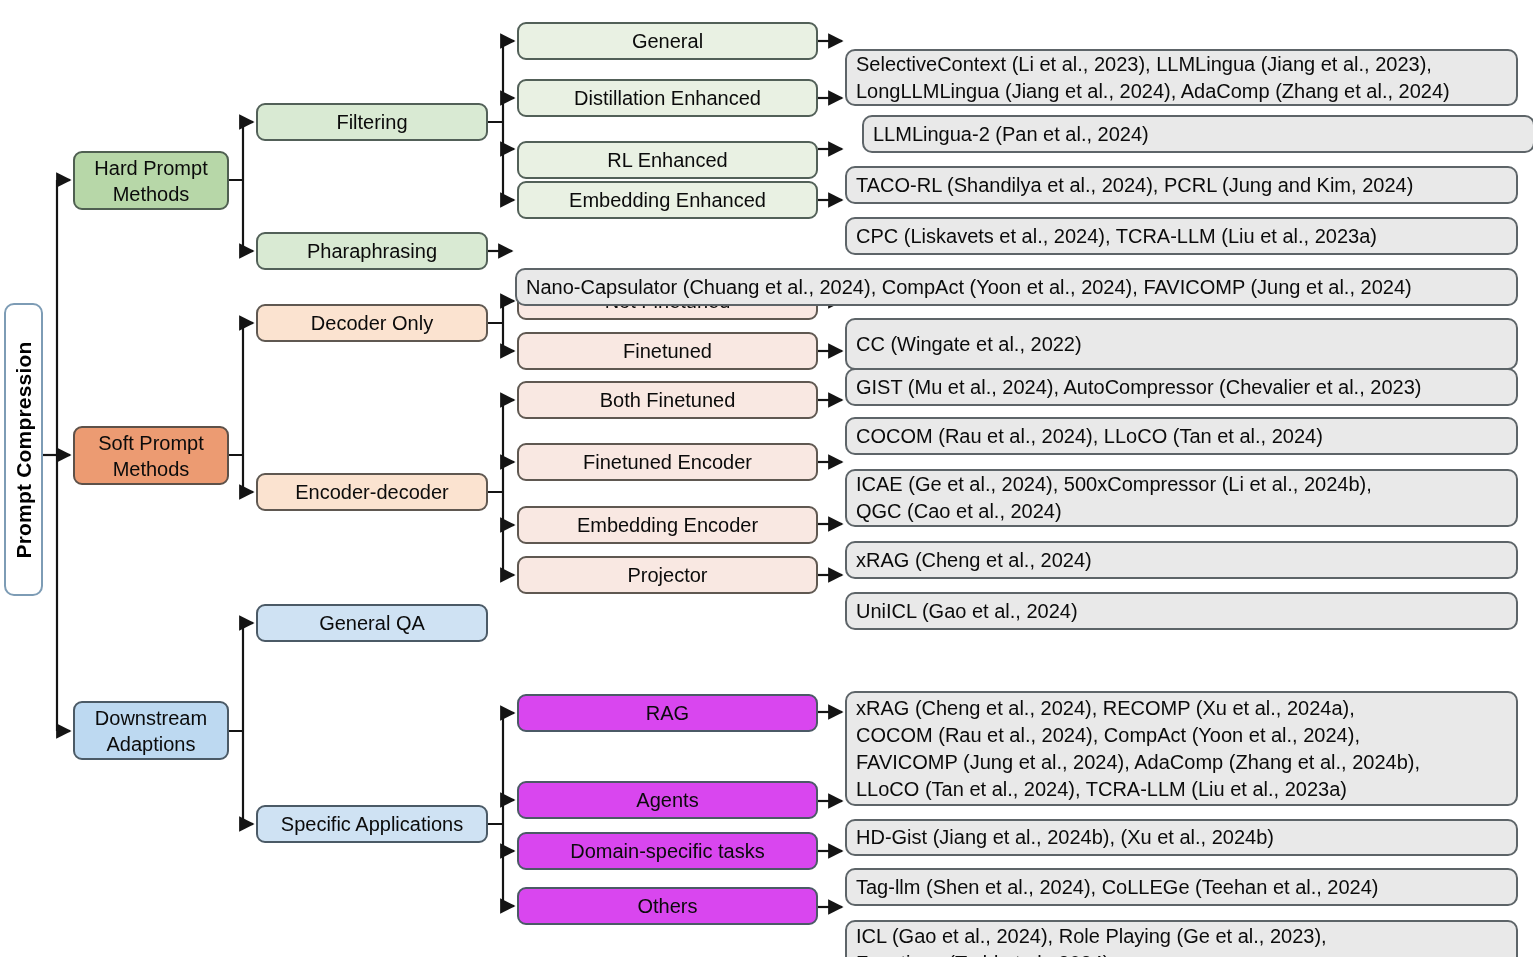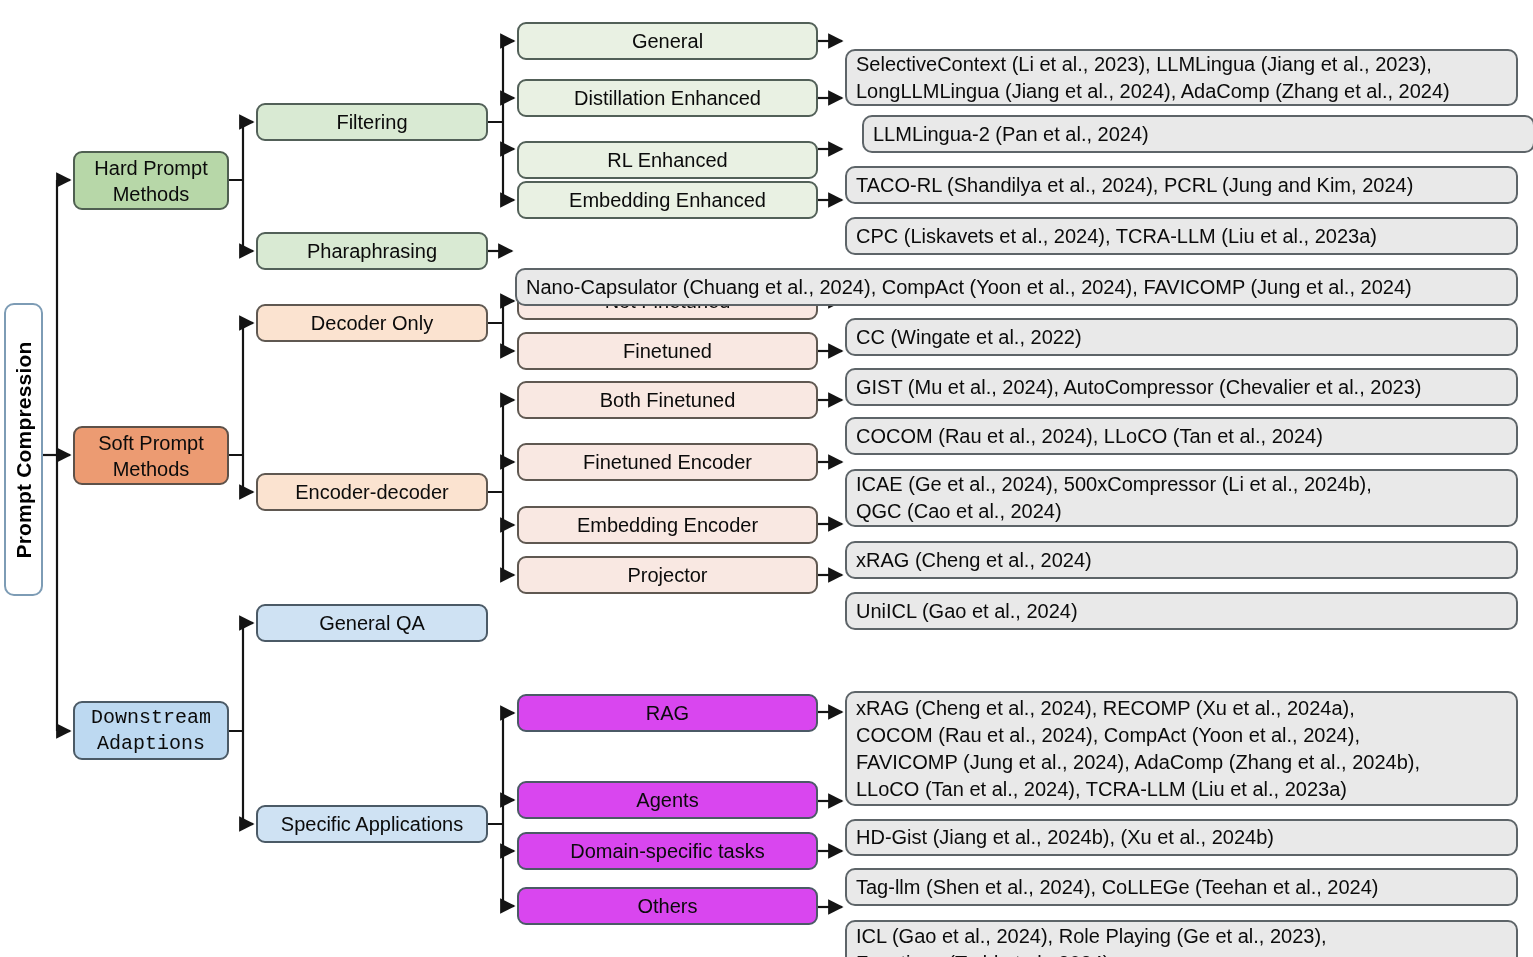--- a/index.html
+++ b/index.html
@@ -24,21 +24,21 @@
     background:#ffffff; border:2px solid #7d9cb5; border-radius:10px;
   }
   .rootbox span { transform:rotate(-90deg); white-space:nowrap; font-weight:bold; font-size:21px; letter-spacing:0.2px; }
 
   .green1  { background:#b7d7a8; border-color:#4f5f51; }
   .green2  { background:#d9ead3; border-color:#526058; }
   .green3  { background:#e9f1e3; border-color:#526058; }
   .orange1 { background:#ec9b72; border-color:#5d5149; }
   .orange2 { background:#fbe3d0; border-color:#5f5851; }
   .orange3 { background:#f9e8e2; border-color:#5f5851; }
-  .blue1   { background:#bdd9f1; border-color:#4b5a66;font-family:Liberation Mono, monospace; }
+  .blue1   { background:#bdd9f1; border-color:#4b5a66; }
   .blue2   { background:#cfe2f3; border-color:#4b5a66; }
   .blue3   { background:#d946ef; border-color:#4b5a66;text-align:right; }
 </style>
 </head>
 <body>
 
 <div id="diagram">
 
   <svg class="wires" viewBox="0 0 1533 957" xmlns="http://www.w3.org/2000/svg">
     <defs>
@@ -136,21 +136,21 @@
   <div class="node blue3" style="left:517px; top:832px; width:301px; height:38px">Domain-specific tasks</div>
   <div class="node blue3" style="left:517px; top:887px; width:301px; height:38px">Others</div>
 
   <div class="leaf" style="left:845px; top:13px; width:673px; height:57px">SelectiveContext (Li et al., 2023), LLMLingua (Jiang et al., 2023),
 LongLLMLingua (Jiang et al., 2024), AdaComp (Zhang et al., 2024)</div>
   <div class="leaf" style="left:862px; top:79px; width:673px; height:38px">LLMLingua-2 (Pan et al., 2024)</div>
   <div class="leaf" style="left:845px; top:130px; width:673px; height:38px">TACO-RL (Shandilya et al., 2024), PCRL (Jung and Kim, 2024)</div>
   <div class="leaf" style="left:845px; top:181px; width:673px; height:38px">CPC (Liskavets et al., 2024), TCRA-LLM (Liu et al., 2023a)</div>
   <div class="leaf" style="left:515px; top:232px; width:1003px; height:38px">Nano-Capsulator (Chuang et al., 2024), CompAct (Yoon et al., 2024), FAVICOMP (Jung et al., 2024)</div>
 
-  <div class="leaf" style="left:845px; top:282px; width:673px; height:38px">CC (Wingate et al., 2022)</div>
+  <div class="leaf" style="left:845px; top:282px; width:673px; height:52px">CC (Wingate et al., 2022)</div>
   <div class="leaf" style="left:845px; top:332px; width:673px; height:38px">GIST (Mu et al., 2024), AutoCompressor (Chevalier et al., 2023)</div>
   <div class="leaf" style="left:845px; top:381px; width:673px; height:38px">COCOM (Rau et al., 2024), LLoCO (Tan et al., 2024)</div>
   <div class="leaf" style="left:845px; top:433px; width:673px; height:58px">ICAE (Ge et al., 2024), 500xCompressor (Li et al., 2024b),
 QGC (Cao et al., 2024)</div>
   <div class="leaf" style="left:845px; top:505px; width:673px; height:38px">xRAG (Cheng et al., 2024)</div>
   <div class="leaf" style="left:845px; top:556px; width:673px; height:38px">UniICL (Gao et al., 2024)</div>
 
   <div class="leaf" style="left:845px; top:655px; width:673px; height:115px">xRAG (Cheng et al., 2024), RECOMP (Xu et al., 2024a),
 COCOM (Rau et al., 2024), CompAct (Yoon et al., 2024),
 FAVICOMP (Jung et al., 2024), AdaComp (Zhang et al., 2024b),

